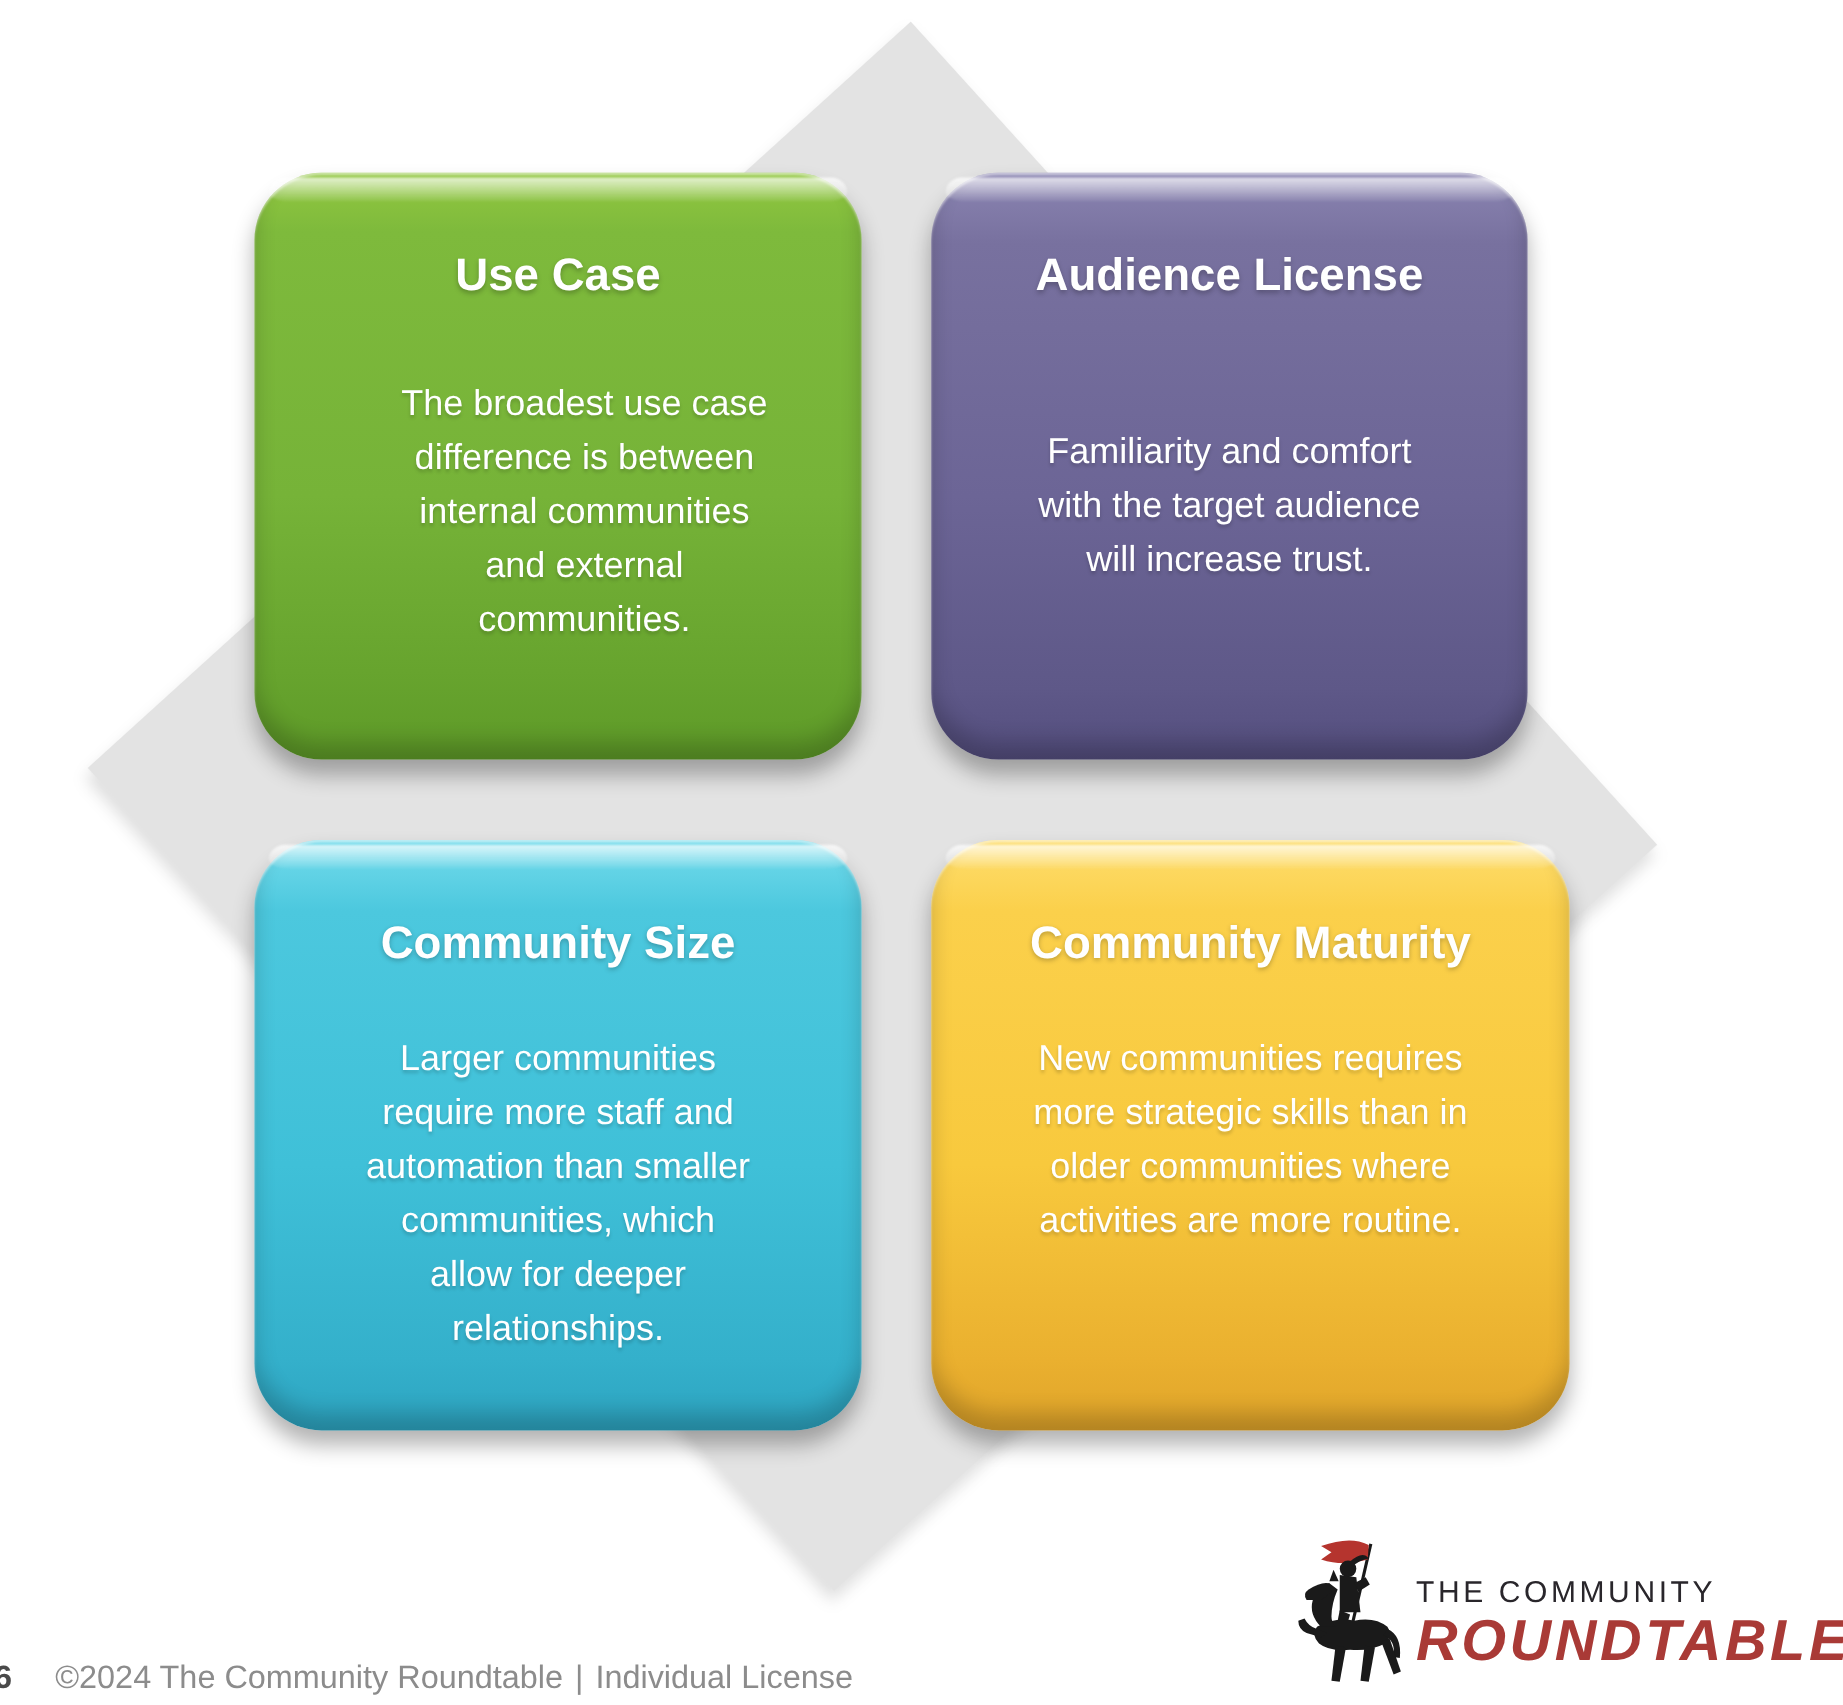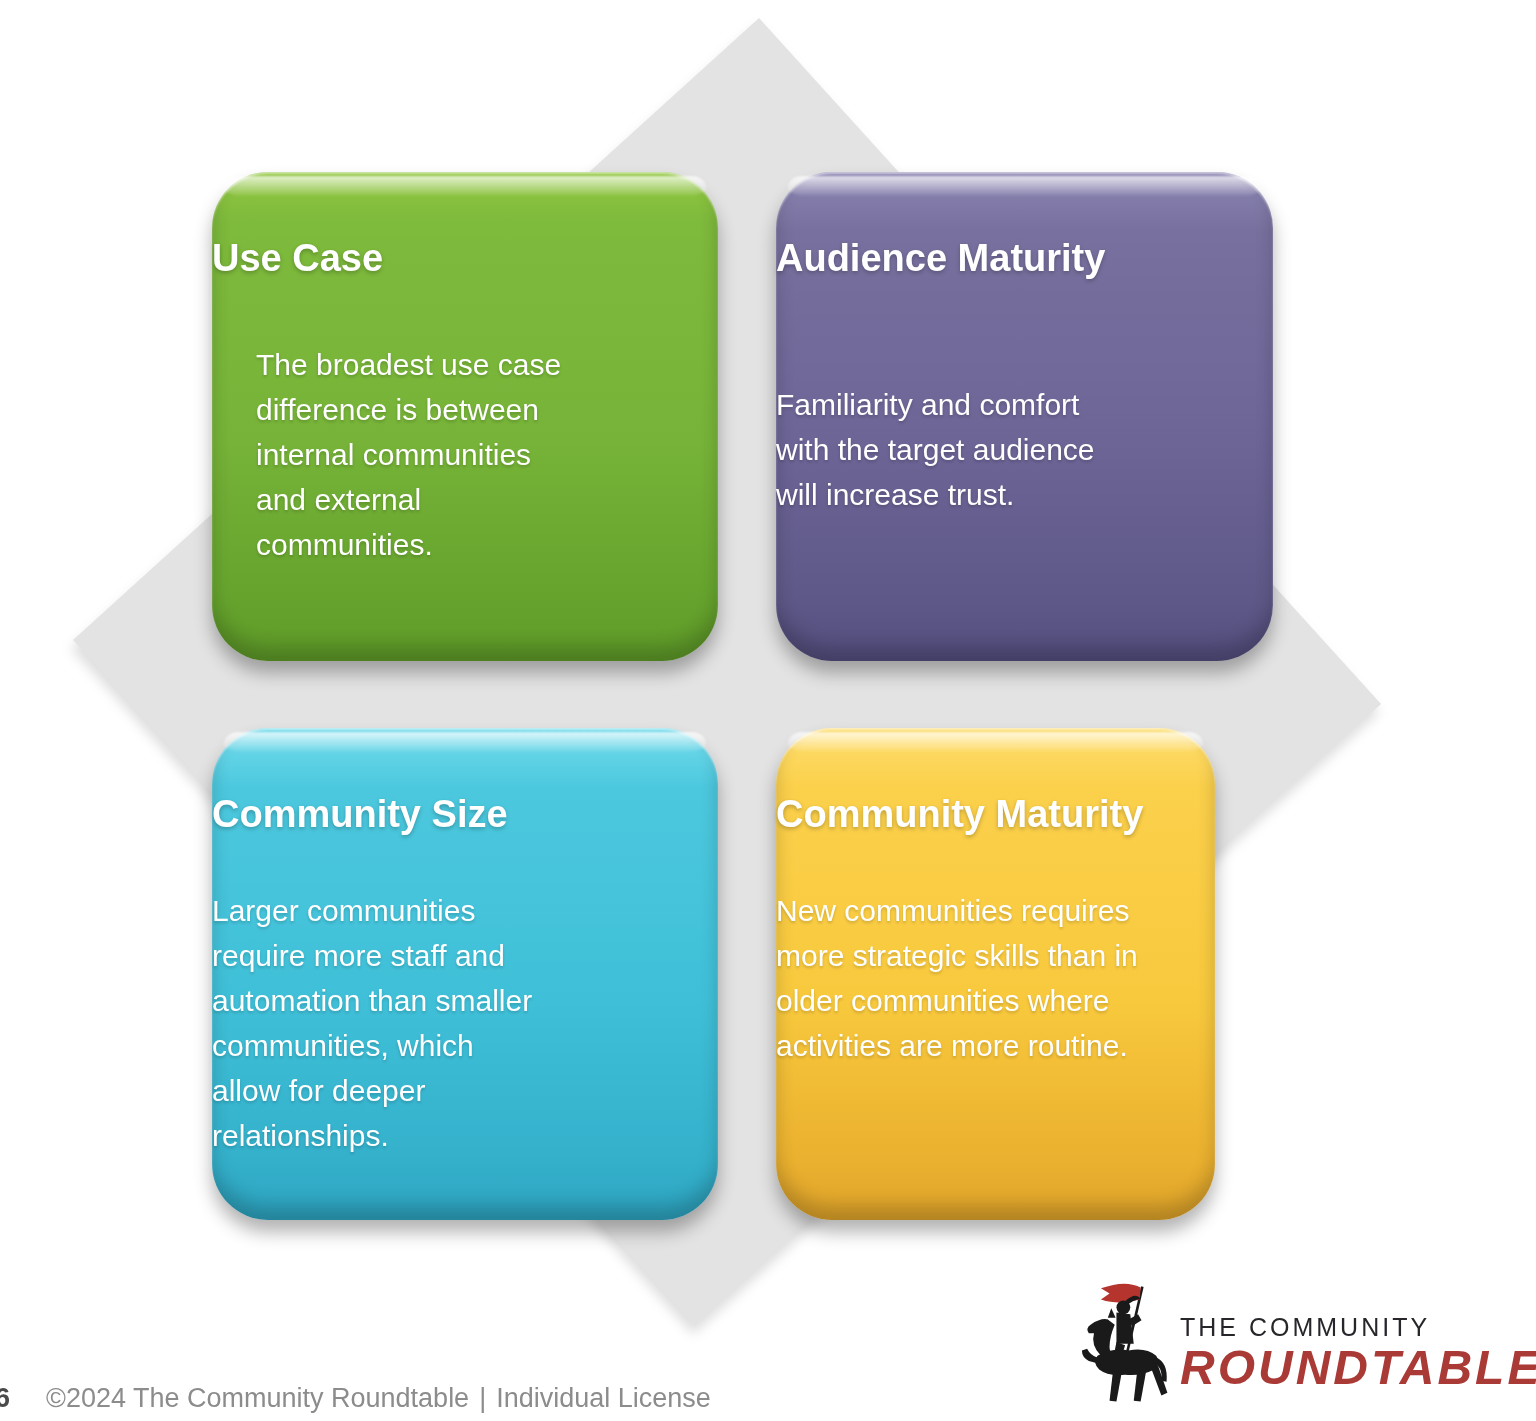--- a/index.html
+++ b/index.html
@@ -10,25 +10,24 @@
 
   
   .diamond {
     position:absolute; left:264px; top:209px; width:926px; height:926px;
     background:#e3e3e3; transform:rotate(47.8deg);
     filter:drop-shadow(5px 7px 6px rgba(0,0,0,0.13));
   }
 
   
   .card {
-    position:absolute; border-radius:56px; color:#ffffff; text-align:left;
+    position:absolute; border-radius:56px; color:#ffffff; text-align:center;
     box-shadow: 0 12px 18px rgba(0,0,0,0.30),
                 inset 0 -14px 18px rgba(0,0,0,0.20),
                 inset 0 2px 2px rgba(255,255,255,0.55);
-    margin-top: 28px;
   }
   .card::before { 
     content:""; position:absolute; top:4px; left:12px; right:12px; height:20px;
     border-radius:46px 46px 60px 60px / 40px 40px 26px 26px;
     background:linear-gradient(180deg, rgba(255,255,255,0.75), rgba(255,255,255,0.05));
     filter:blur(1px); pointer-events:none;
   }
   .card-title {
     position:relative; z-index:1; margin:0; padding-top:62px;
     font-size:38px; font-weight:bold; line-height:48px;
@@ -38,21 +37,21 @@
     position:relative; z-index:1; font-size:30px; line-height:45px;
     white-space:pre-line; text-shadow:0 2px 3px rgba(0,0,0,0.18);
   }
 
   .card-use-case  { left:212px; top:144px; width:506px; height:489px;
     background:linear-gradient(180deg,#93c840 0%,#7eba3c 10%,#76b338 55%,#67a42e 85%,#5e9a28 100%); }
   .card-audience  { left:776px; top:144px; width:497px; height:489px;
     background:linear-gradient(180deg,#8b85b2 0%,#78719f 12%,#6c6596 55%,#5e5888 88%,#544e7e 100%); }
   .card-size      { left:212px; top:700px; width:506px; height:492px;
     background:linear-gradient(180deg,#74dcec 0%,#4cc8de 12%,#3fc0d8 55%,#34b0cb 88%,#2da4c0 100%); }
-  .card-maturity  { left:776px; top:700px; width:439px; height:492px;
+  .card-maturity  { left:776px; top:700px; width:532px; height:492px;
     background:linear-gradient(180deg,#fede6e 0%,#fbd04b 12%,#f8c93d 55%,#eab02f 88%,#dfa42a 100%); }
 
   .card-use-case .card-body { margin-top:60px;padding-left:44px; }
   .card-audience .card-body { margin-top:100px; }
   .card-size     .card-body { margin-top:50px; }
   .card-maturity .card-body { margin-top:50px; }
 
   
   .footer-num {
     position:absolute; left:-5px; top:1383px; font-size:27px; font-weight:bold; color:#4a4a4a;
@@ -84,21 +83,21 @@
   <div class="card card-use-case">
     <h2 class="card-title">Use Case</h2>
     <div class="card-body">The broadest use case
 difference is between
 internal communities
 and external
 communities.</div>
   </div>
 
   <div class="card card-audience">
-    <h2 class="card-title">Audience Maturity</h2>
+    <h2 class="card-title">Audience License</h2>
     <div class="card-body">Familiarity and comfort
 with the target audience
 will increase trust.</div>
   </div>
 
   <div class="card card-size">
     <h2 class="card-title">Community Size</h2>
     <div class="card-body">Larger communities
 require more staff and
 automation than smaller

